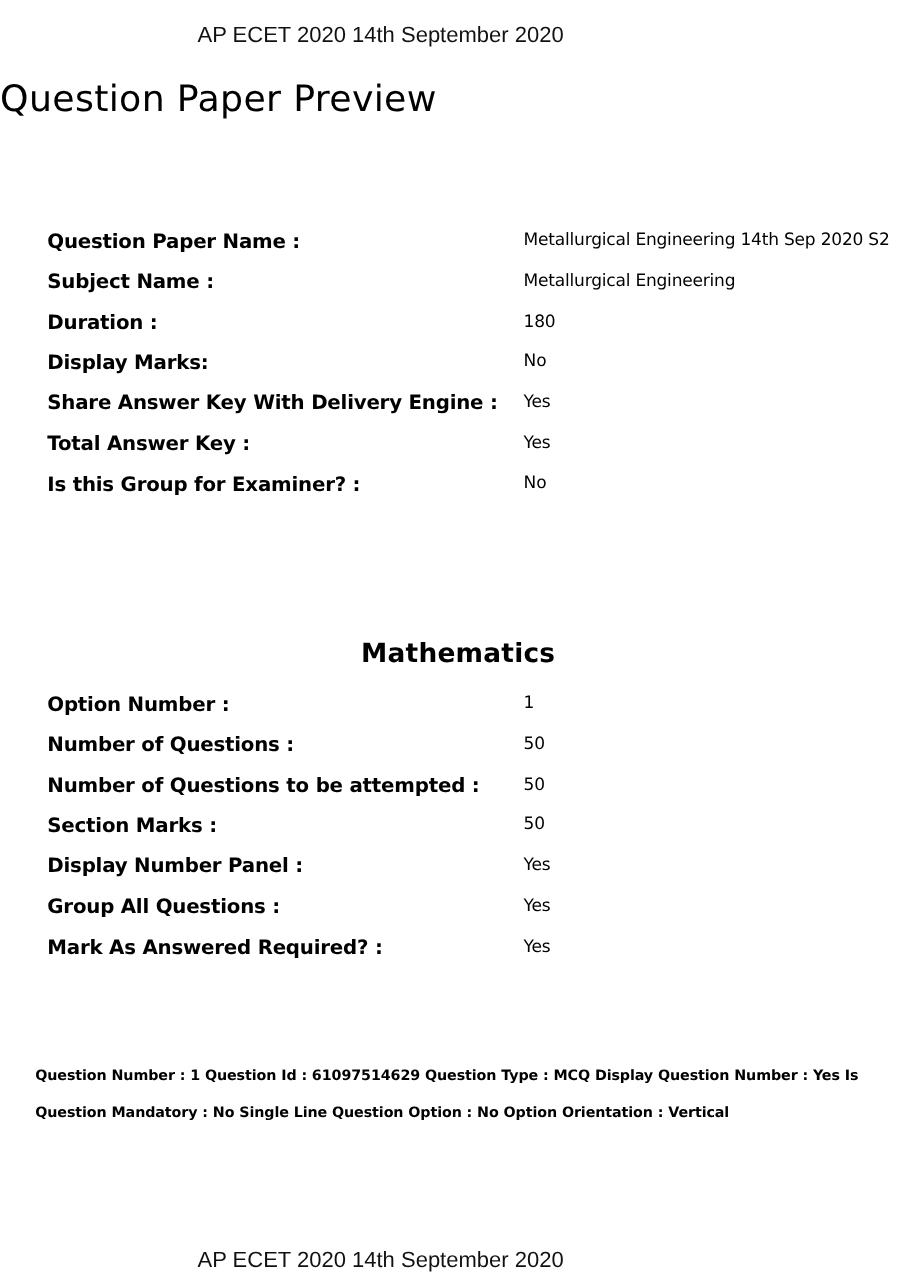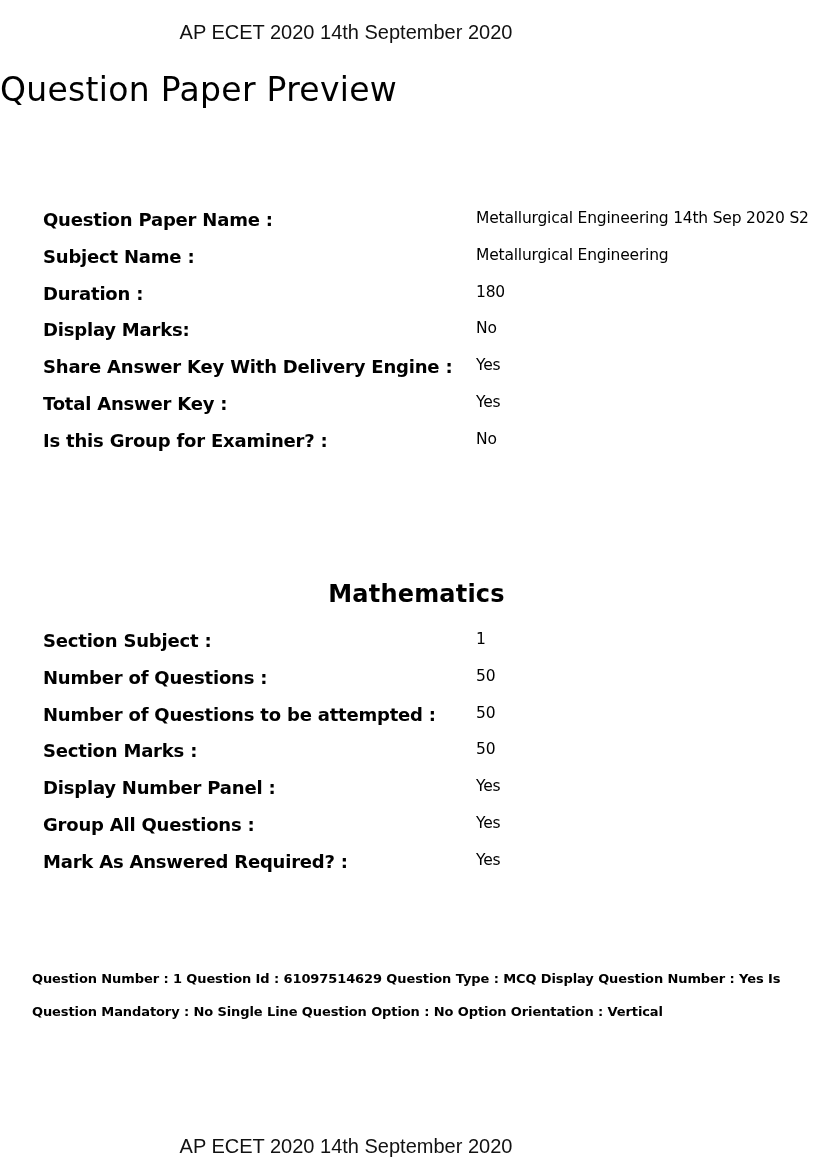--- a/index.html
+++ b/index.html
@@ -77,21 +77,21 @@
   <div class="kv-row">
     <span class="kv-label">Is this Group for Examiner? :</span>
     <span class="kv-value">No</span>
   </div>
 </div>
 
 <div class="section-title">Mathematics</div>
 
 <div class="kv-table" id="section-info">
   <div class="kv-row">
-    <span class="kv-label">Section Subject :</span>
+    <span class="kv-label">Option Number :</span>
     <span class="kv-value">1</span>
   </div>
   <div class="kv-row">
     <span class="kv-label">Number of Questions :</span>
     <span class="kv-value">50</span>
   </div>
   <div class="kv-row">
     <span class="kv-label">Number of Questions to be attempted :</span>
     <span class="kv-value">50</span>
   </div>

